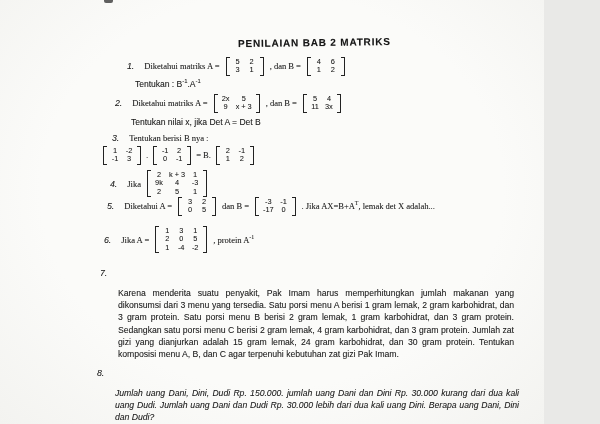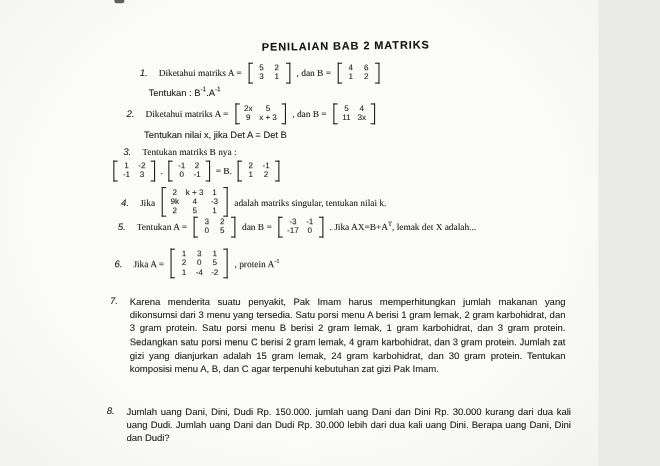--- a/index.html
+++ b/index.html
@@ -52,22 +52,22 @@
   #p3 { left:112px; top:133px; }
   #p3 .eqrow { margin-left:-11px; margin-top:3px; display:flex; align-items:center; gap:3px; }
   #p4 { left:110px; top:170px; }
   #p5 { left:107px; top:197px; }
   #p6 { left:104px; top:226px; }
   #p7 { left:100px; top:268px; }
   #p8 { left:97px;  top:368px; }
 
   .wordprob { display:flex; }
   .wordprob .num { flex:0 0 12px; }
-  .ptext { width:396px; line-height:12.2px; text-align:justify; font-size:8.6px; }
-  #p8 .ptext { width:404px; }
+  .ptext { width:396px; line-height:12.2px; text-align:justify; font-size:8.6px;margin-top:19px; }
+  #p8 .ptext { width:404px;font-style:italic; }
 </style>
 </head>
 <body>
 
 <div class="page">
   <div class="artifact"></div>
   <div class="title">PENILAIAN BAB 2 MATRIKS</div>
 
   <div class="prob" id="p1">
     <div class="prow">
@@ -123,21 +123,21 @@
             <span class="mcell">3x</span>
           </span>
         </span>
     </div>
     <div class="sub">Tentukan nilai x, jika Det A = Det B</div>
   </div>
 
   <div class="prob" id="p3">
     <div class="prow">
       <span class="num">3.</span>
-      <span class="txt">Tentukan matriks B nya :</span>
+      <span class="txt">Tentukan berisi B nya :</span>
     </div>
     <div class="eqrow">
       <span class="mat">
           <span class="mrow">
             <span class="mcell">1</span>
             <span class="mcell">-2</span>
           </span>
           <span class="mrow">
             <span class="mcell">-1</span>
             <span class="mcell">3</span>
@@ -182,28 +182,27 @@
             <span class="mcell">9k</span>
             <span class="mcell">4</span>
             <span class="mcell">-3</span>
           </span>
           <span class="mrow">
             <span class="mcell">2</span>
             <span class="mcell">5</span>
             <span class="mcell">1</span>
           </span>
         </span>
-      <span class="txt">adalah matriks singular, tentukan nilai k.</span>
     </div>
   </div>
 
   <div class="prob" id="p5">
     <div class="prow">
       <span class="num">5.</span>
-      <span class="txt">Tentukan A =</span>
+      <span class="txt">Diketahui A =</span>
       <span class="mat">
           <span class="mrow">
             <span class="mcell">3</span>
             <span class="mcell">2</span>
           </span>
           <span class="mrow">
             <span class="mcell">0</span>
             <span class="mcell">5</span>
           </span>
         </span>

